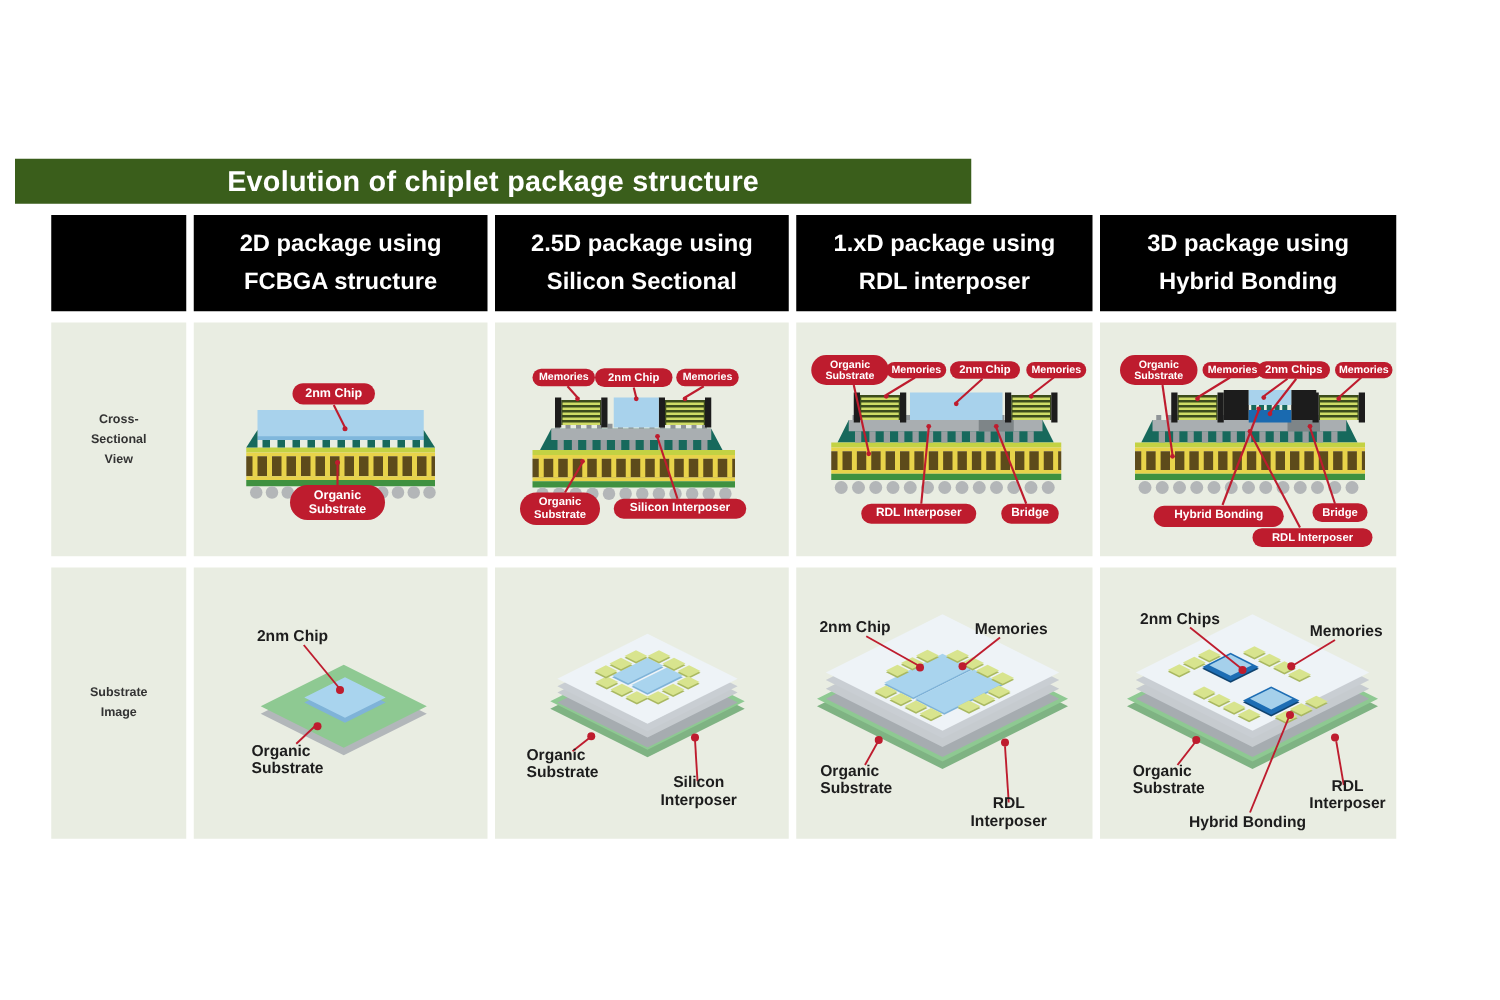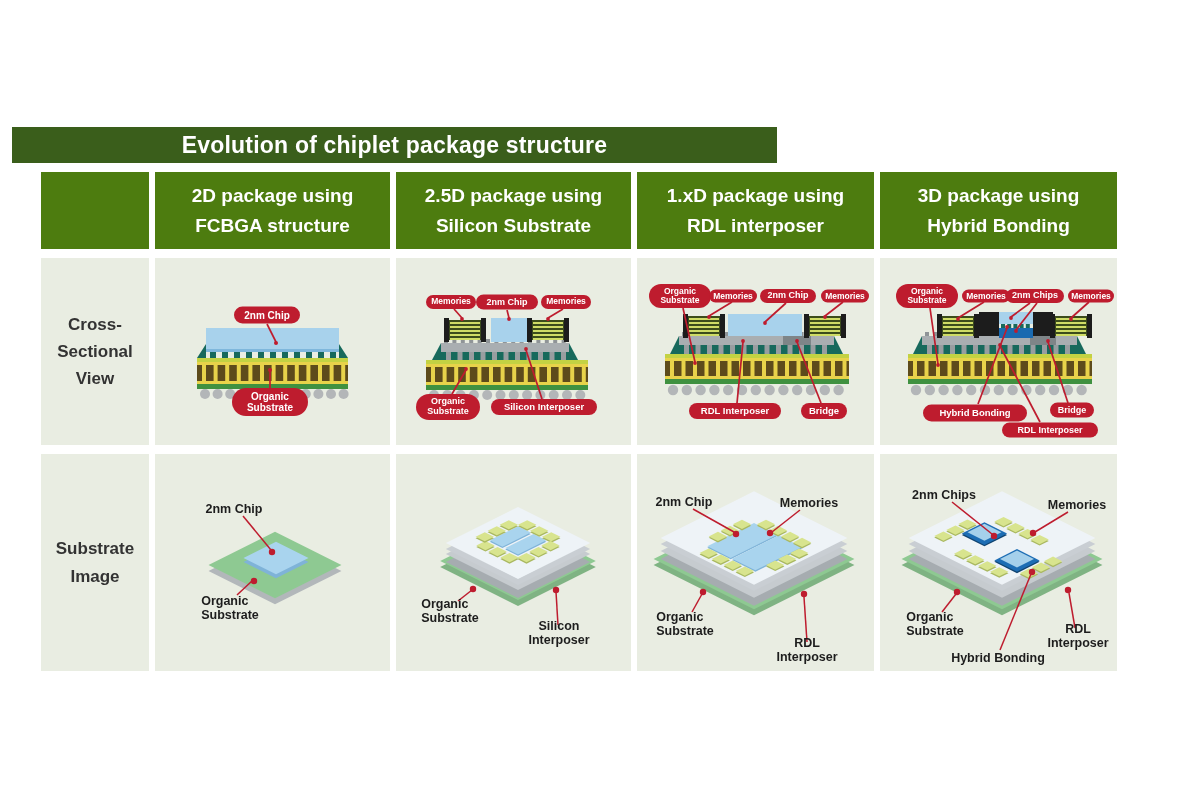--- a/index.html
+++ b/index.html
@@ -5,25 +5,25 @@
   html,body{margin:0;padding:0;background:#ffffff;}
   .stage{position:relative;width:1200px;height:800px;background:#ffffff;overflow:hidden;
          font-family:"Liberation Sans","DejaVu Sans",sans-serif;}
   .title-bar{position:absolute;left:12px;top:127px;width:765px;height:36px;background:#3a5e1b;
              display:flex;align-items:center;justify-content:center;}
   .title-bar span{color:#ffffff;font-size:23px;font-weight:bold;letter-spacing:.2px;}
   .grid{position:absolute;left:41px;top:172px;display:grid;
         grid-template-columns:108px 235px 235px 237px 237px;
         grid-template-rows:77px 187px 217px;gap:9px 6px;}
   .cell{position:relative;}
-  .head{background:#4d7c0f;display:flex;align-items:center;justify-content:center;text-align:center;}
+  .head{background:#000000;display:flex;align-items:center;justify-content:center;text-align:center;}
   .head span{color:#ffffff;font-size:19px;font-weight:bold;line-height:1.55;white-space:pre-line;}
   .body{background:#e9ede2;}
   .rowlabel{background:#e9ede2;display:flex;align-items:center;justify-content:center;text-align:center;}
-  .rowlabel span{color:#333333;font-size:17px;font-weight:bold;line-height:1.6;white-space:pre-line;}
+  .rowlabel span{color:#333333;font-size:10px;font-weight:bold;line-height:1.6;white-space:pre-line;}
   .art{position:absolute;left:0;top:0;width:100%;height:100%;}
   .pill{position:absolute;background:#be1c2e;color:#ffffff;font-weight:bold;border-radius:20px;
         display:flex;align-items:center;justify-content:center;text-align:center;
         transform:translate(-50%,-50%);white-space:pre-line;line-height:1.1;z-index:3;}
   .plabel{position:absolute;color:#1d1d1d;font-weight:bold;font-size:12.5px;line-height:1.15;
           transform:translate(-50%,-50%);white-space:pre-line;text-align:center;z-index:3;}
   .plabel.la{text-align:left;}
   .lead line{stroke:#be1c2e;stroke-width:1.7;}
   .lead circle{fill:#be1c2e;}
   .lead2 line{stroke:#be1c2e;stroke-width:1.5;}
@@ -40,21 +40,21 @@
 
   <div class="grid">
 
     <div class="cell head"></div>
     <div class="cell head">
         <span>2D package using
 FCBGA structure</span>
       </div>
     <div class="cell head">
         <span>2.5D package using
-Silicon Substrate</span>
+Silicon Sectional</span>
       </div>
     <div class="cell head">
         <span>1.xD package using
 RDL interposer</span>
       </div>
     <div class="cell head">
         <span>3D package using
 Hybrid Bonding</span>
       </div>
 

